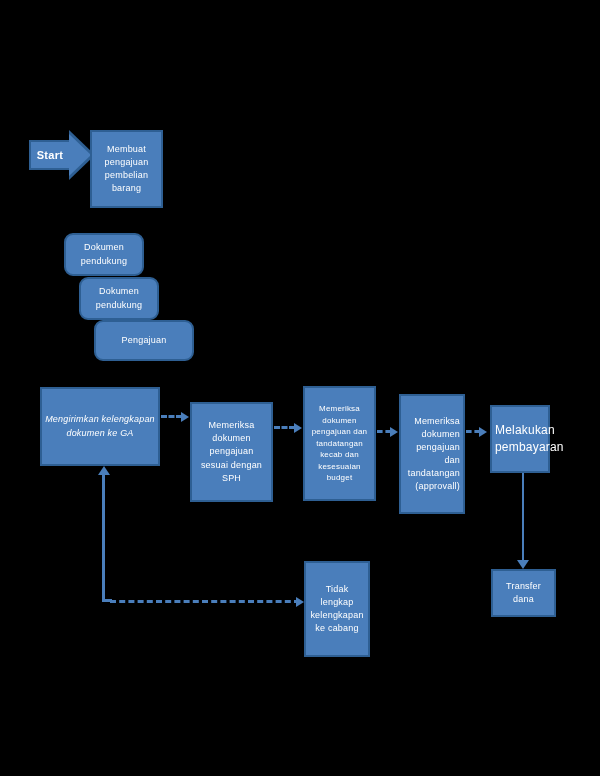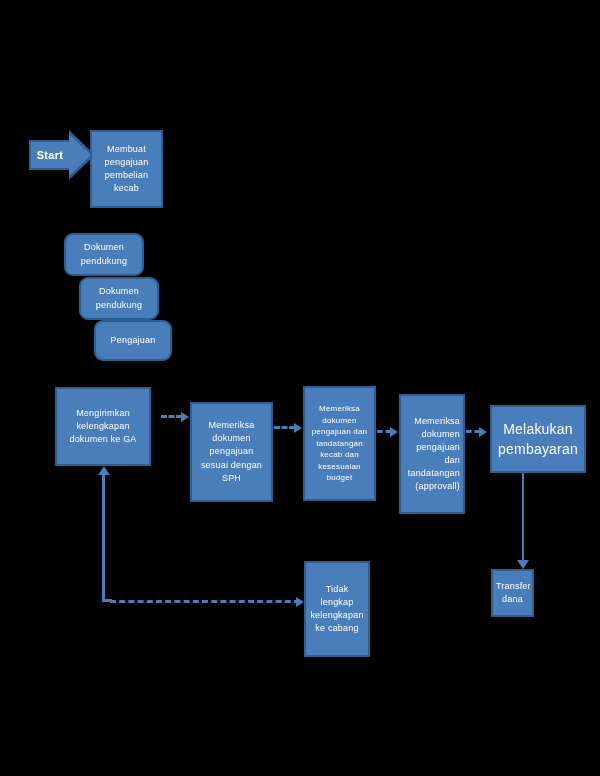--- a/index.html
+++ b/index.html
@@ -104,58 +104,58 @@
 
 <div id="canvas">
 
   <div class="start-arrow" style="left:29px; top:140px; width:42px; height:30px; font-size:11px;">
     <span>Start</span>
   </div>
   <div class="start-head start-head-outer" style="left:69px; top:130px;"></div>
   <div class="start-head start-head-inner" style="left:69px; top:134px;"></div>
 
   <div class="node" style="left:90px; top:130px; width:73px; height:78px; font-size:9px;">
-    <span>Membuat pengajuan pembelian kecab</span>
+    <span>Membuat pengajuan pembelian barang</span>
   </div>
 
   <div class="node doc" style="left:38px; top:233px; width:80px; height:43px; font-size:9px;">
     <span>Dokumen pendukung</span>
   </div>
   <div class="node doc" style="left:53px; top:277px; width:80px; height:43px; font-size:9px;">
     <span>Dokumen pendukung</span>
   </div>
-  <div class="node doc" style="left:68px; top:320px; width:78px; height:41px; font-size:9px;">
+  <div class="node doc" style="left:68px; top:320px; width:100px; height:41px; font-size:9px;">
     <span>Pengajuan</span>
   </div>
 
-  <div class="node" style="left:55px; top:387px; width:96px; height:79px; font-size:9px;">
+  <div class="node" style="left:40px; top:387px; width:120px; height:79px; font-size:9px;font-style:italic;">
     <span>Mengirimkan kelengkapan dokumen ke GA</span>
   </div>
 
   <div class="node" style="left:190px; top:389px; width:83px; height:100px; font-size:9px;margin-top:13px;">
     <span>Memeriksa dokumen pengajuan sesuai dengan SPH</span>
   </div>
 
   <div class="node" style="left:303px; top:386px; width:73px; height:115px; font-size:8px;">
     <span>Memeriksa dokumen pengajuan dan tandatangan kecab dan kesesuaian budget</span>
   </div>
 
   <div class="node" style="left:399px; top:394px; width:66px; height:120px; font-size:9px;text-align:right;">
     <span>Memeriksa dokumen pengajuan dan tandatangan (approvall)</span>
   </div>
 
-  <div class="node" style="left:490px; top:405px; width:96px; height:68px; font-size:14px;">
+  <div class="node" style="left:490px; top:405px; width:60px; height:68px; font-size:12px;">
     <span>Melakukan pembayaran</span>
   </div>
 
   <div class="node" style="left:304px; top:561px; width:66px; height:96px; font-size:9px;">
     <span>Tidak lengkap kelengkapan ke cabang</span>
   </div>
 
-  <div class="node" style="left:491px; top:569px; width:43px; height:48px; font-size:9px;">
+  <div class="node" style="left:491px; top:569px; width:65px; height:48px; font-size:9px;">
     <span>Transfer dana</span>
   </div>
 
   <div class="conn-dash-h" style="left:161px; top:415px; width:21px;"></div>
   <div class="arrow-r" style="left:181px; top:412px;"></div>
 
   <div class="conn-dash-h" style="left:274px; top:426px; width:21px;"></div>
   <div class="arrow-r" style="left:294px; top:423px;"></div>
 
   <div class="conn-dash-h" style="left:377px; top:430px; width:14px;"></div>

